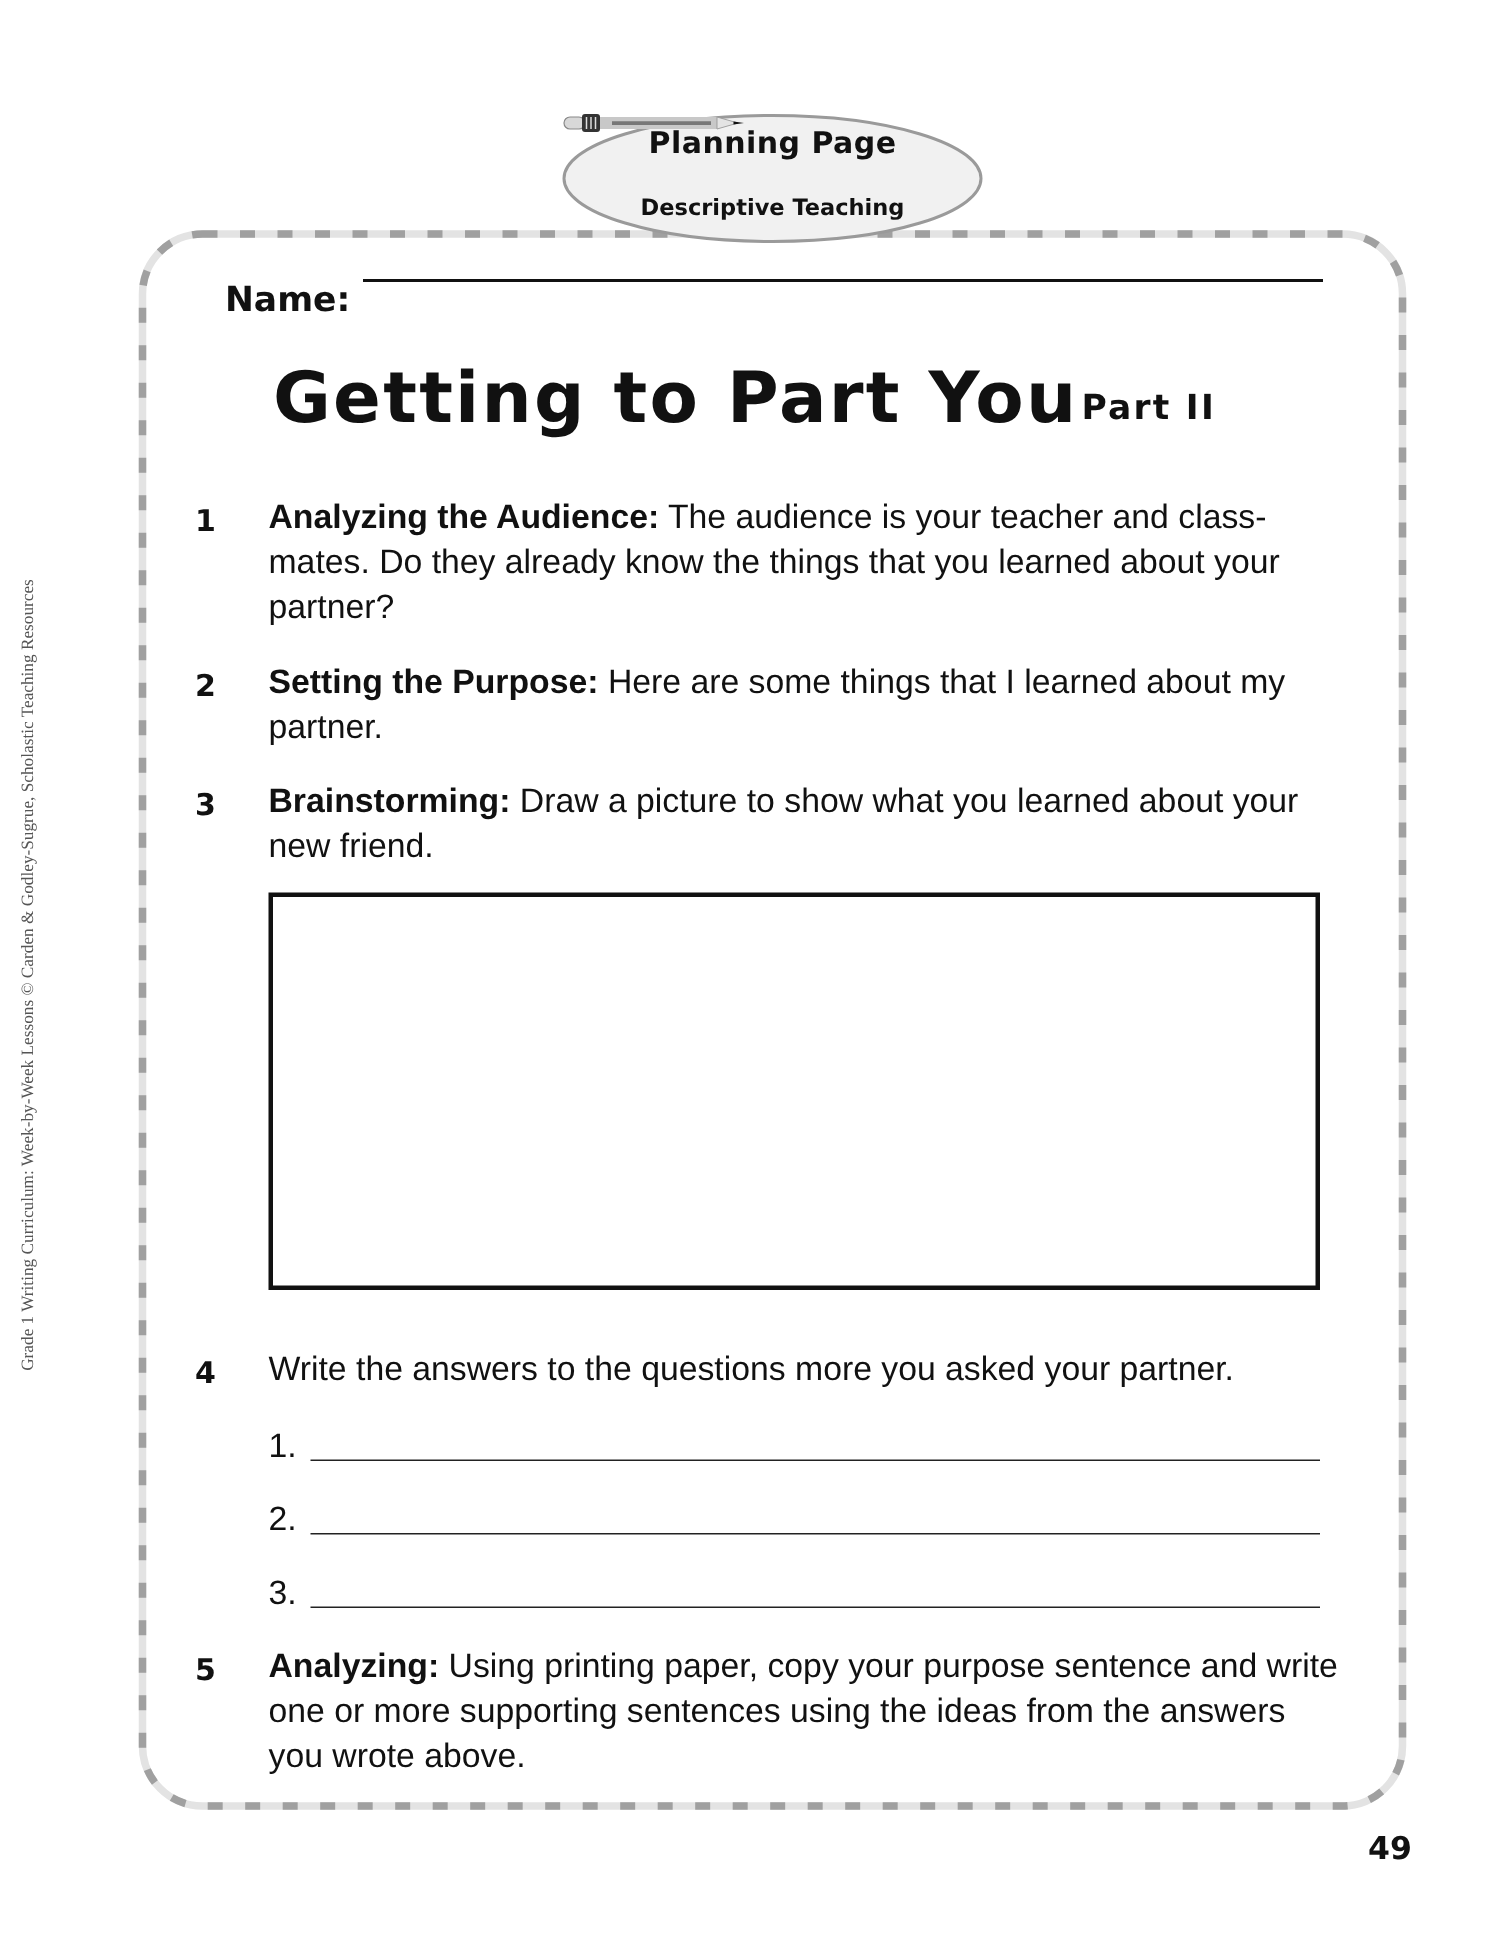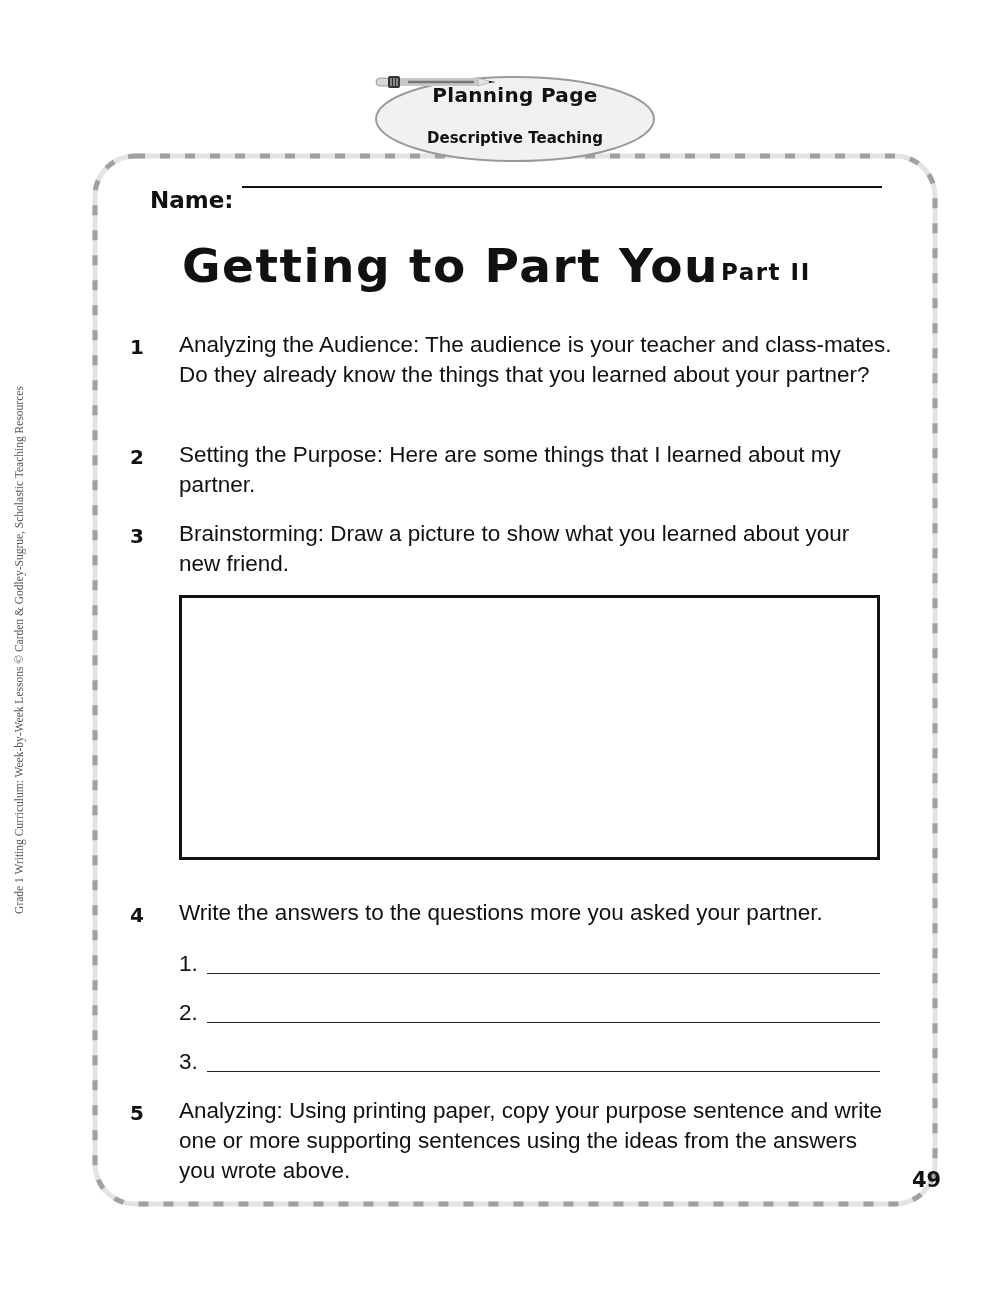--- a/index.html
+++ b/index.html
@@ -55,34 +55,34 @@
     }
     .step {
       position: absolute; left: 130px; width: 765px;
       font-family: "Liberation Sans", sans-serif; font-size: 22.5px; line-height: 30px;
     }
     .step-num {
       position: absolute; left: 0; top: 0; width: 30px;
       font-family: "DejaVu Sans", sans-serif; font-weight: bold; font-size: 20px;
     }
     .step-body { margin-left: 49px; }
-    .step-body b { font-weight: normal; }
+    .step-body b { font-weight: bold; }
     .draw-box {
       position: absolute; left: 179px; top: 595px; width: 701px; height: 265px;
       box-sizing: border-box; border: 3px solid #111;
     }
     .answer-row {
       position: absolute; left: 179px; width: 701px; height: 30px;
       display: flex; align-items: flex-end;
       font-family: "Liberation Sans", sans-serif; font-size: 22.5px;
     }
     .answer-num { width: 28px; line-height: 28px; }
     .answer-line { flex: 1; border-bottom: 1.5px solid #222; height: 0; margin-bottom: 4px; }
     .page-num {
-      position: absolute; left: 912px; top: 1168px;
+      position: absolute; left: 912px; top: 1220px;
       font-family: "DejaVu Sans", sans-serif; font-weight: bold; font-size: 21px;
     }
   </style>
 </head>
 <body>
 
 <div class="side-credit">Grade 1 Writing Curriculum: Week-by-Week Lessons © Carden &amp; Godley-Sugrue, Scholastic Teaching Resources</div>
 
 <div class="frame">
   <svg width="846" height="1054" viewBox="0 0 846 1054">

